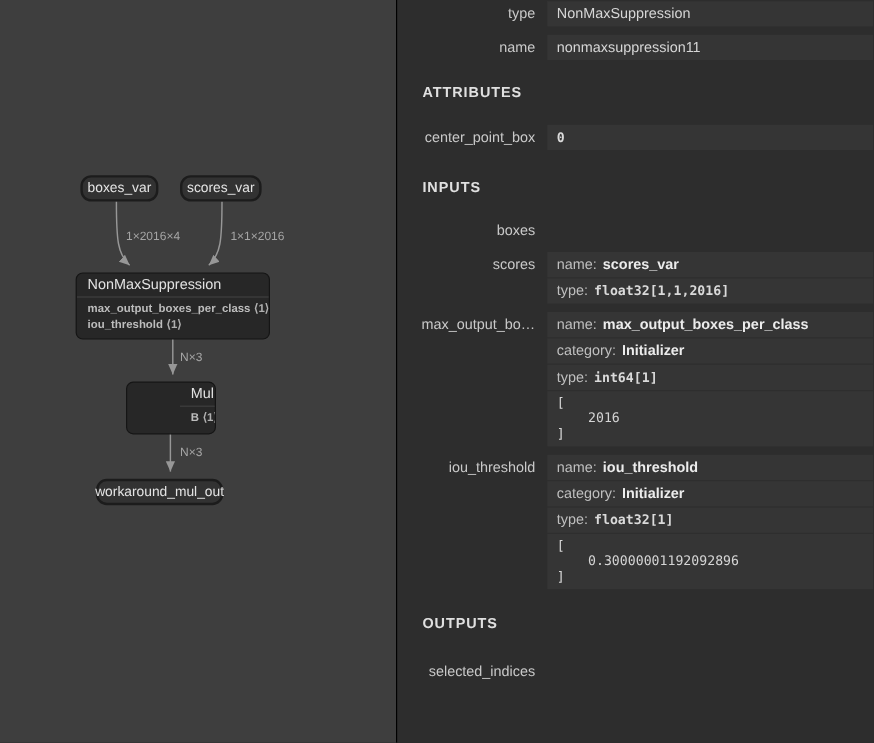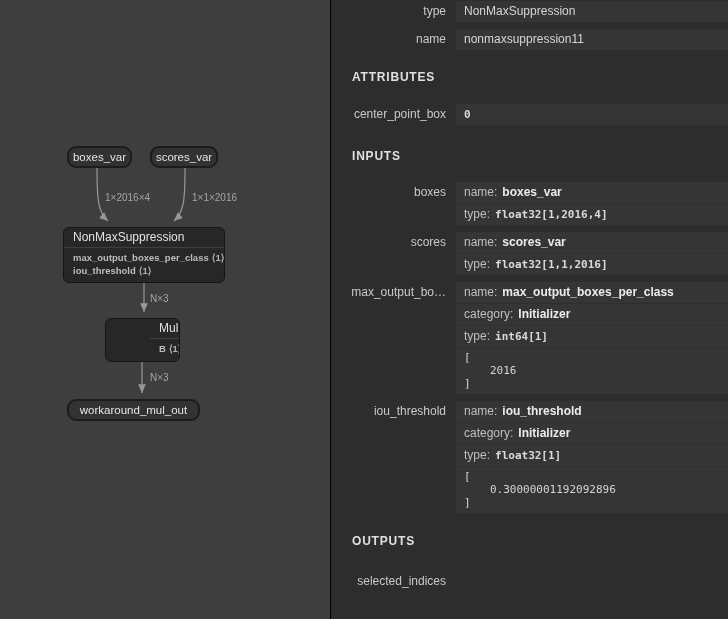--- a/index.html
+++ b/index.html
@@ -125,21 +125,21 @@
 
   <div class="op-node" style="left:105px; top:318px; width:75px;padding-left:44px;">
     <div class="op-header">Mul</div>
     <div class="op-body">
       <div class="op-attr"><span>B</span><span class="count">⟨1⟩</span></div>
     </div>
   </div>
 
   <div class="edge-label" style="left:150px; top:372px;">N×3</div>
 
-  <div class="node-pill" style="left:67px; top:399px; width:133px;">
+  <div class="node-pill" style="left:80px; top:399px; width:106px;">
     <span>workaround_mul_out</span>
   </div>
 
 </div>
 
 <div class="panel">
 
   <div class="prop-row">
     <div class="prop-label">type</div>
     <div class="value-box">
@@ -160,24 +160,20 @@
     <div class="prop-label">center_point_box</div>
     <div class="value-box">
       <div class="value-line"><span class="v-mono">0</span></div>
     </div>
   </div>
 
   <div class="section-title inputs">INPUTS</div>
 
   <div class="prop-row">
     <div class="prop-label">boxes</div>
-    <div class="value-box">
-      <div class="value-line"><span class="k">name:</span><span class="v-bold">boxes_var</span></div>
-      <div class="value-line"><span class="k">type:</span><span class="v-mono">float32[1,2016,4]</span></div>
-    </div>
   </div>
 
   <div class="prop-row">
     <div class="prop-label">scores</div>
     <div class="value-box">
       <div class="value-line"><span class="k">name:</span><span class="v-bold">scores_var</span></div>
       <div class="value-line"><span class="k">type:</span><span class="v-mono">float32[1,1,2016]</span></div>
     </div>
   </div>
 

